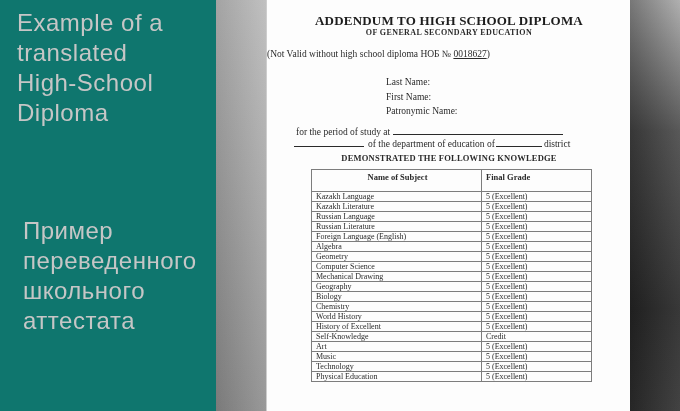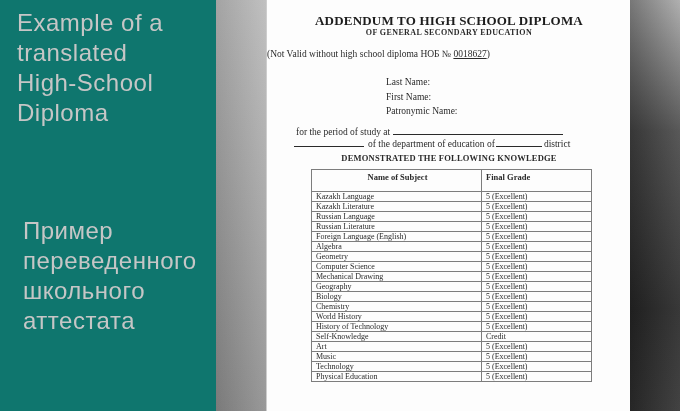--- a/index.html
+++ b/index.html
@@ -172,21 +172,21 @@
           </tr>
           <tr>
             <td>Chemistry</td>
             <td>5 (Excellent)</td>
           </tr>
           <tr>
             <td>World History</td>
             <td>5 (Excellent)</td>
           </tr>
           <tr>
-            <td>History of Technology</td>
+            <td>History of Excellent</td>
             <td>5 (Excellent)</td>
           </tr>
           <tr>
             <td>Self-Knowledge</td>
             <td>Credit</td>
           </tr>
           <tr>
             <td>Art</td>
             <td>5 (Excellent)</td>
           </tr>

